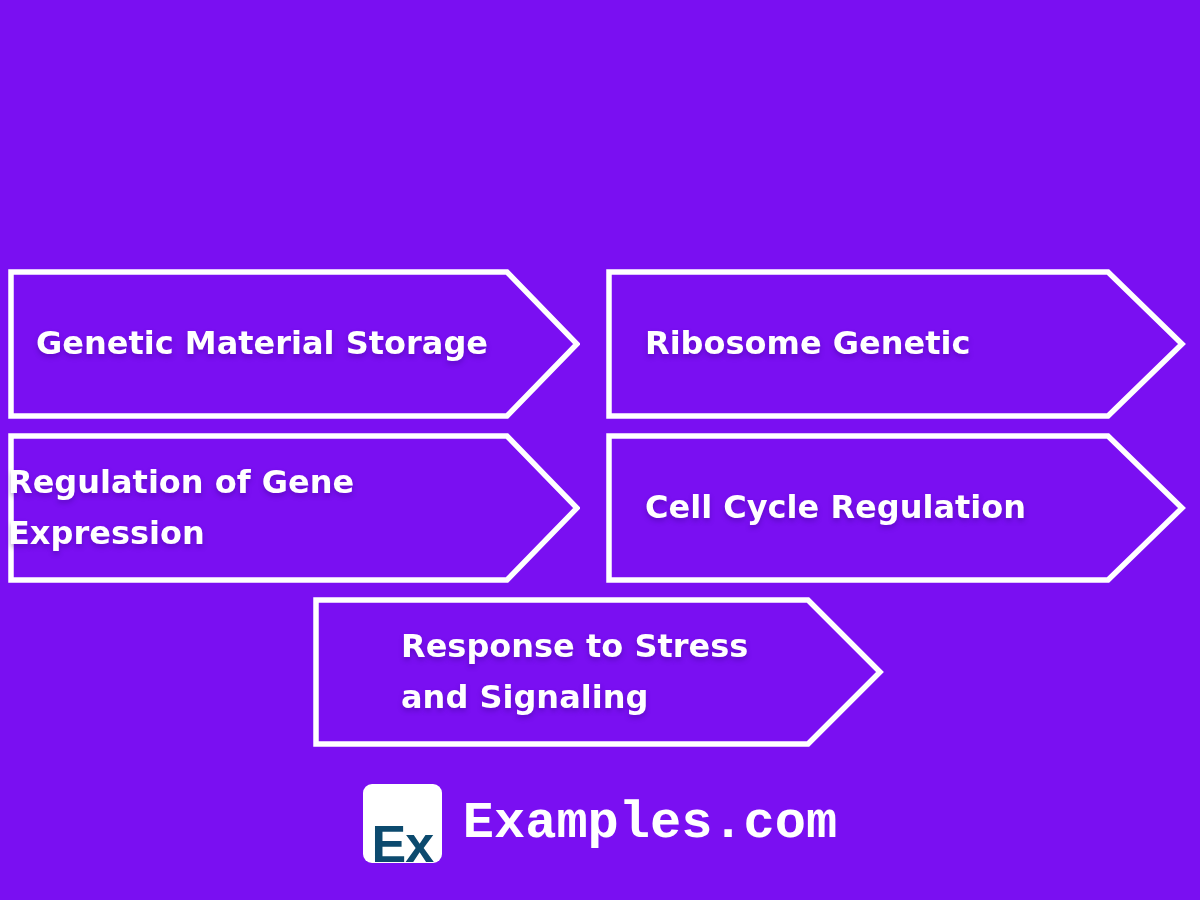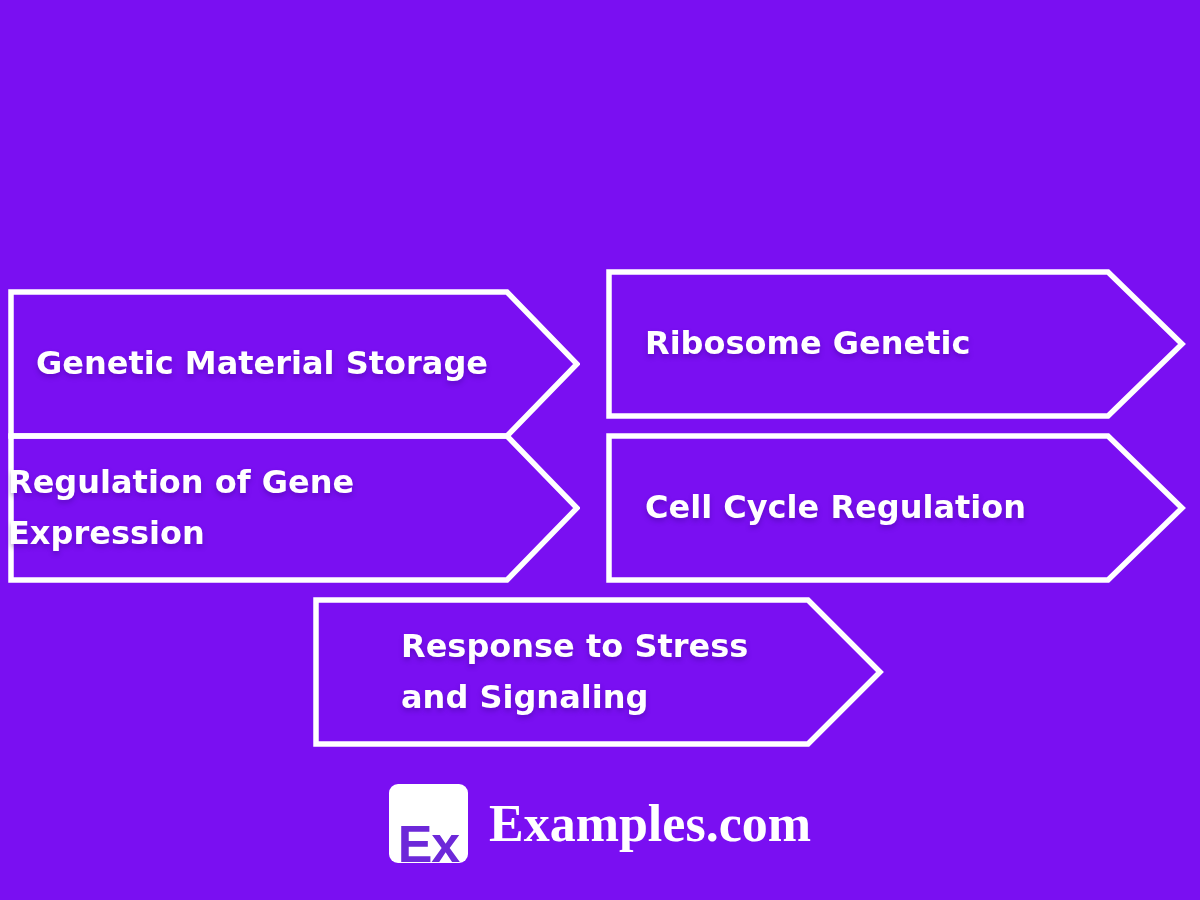--- a/index.html
+++ b/index.html
@@ -44,21 +44,21 @@
     display: flex;
     align-items: center;
     color: #ffffff;
     font-size: 32px;
     font-weight: bold;
     line-height: 1.6;
     text-shadow: 0 3px 5px rgba(50, 0, 120, 0.35);
   }
   .arrow-label span { display: block; }
 
-  .box-1 { left: 8px;   top: 269px; width: 572px; height: 150px; margin-top: 20px; }
+  .box-1 { left: 8px;   top: 269px; width: 572px; height: 150px; }
   .box-2 { left: 606px; top: 269px; width: 580px; height: 150px; }
   .box-3 { left: 8px;   top: 433px; width: 572px; height: 150px; }
   .box-4 { left: 606px; top: 433px; width: 580px; height: 150px; }
   .box-5 { left: 313px; top: 597px; width: 572px; height: 150px; }
 
   .box-1 .arrow-label { padding-left: 28px; }
   .box-2 .arrow-label { padding-left: 39px; }
   .box-3 .arrow-label { }
   .box-3 .arrow-label span { width: 380px; }
   .box-4 .arrow-label { padding-left: 39px; }
@@ -82,21 +82,21 @@
     border-radius: 9px;
     display: flex;
     align-items: center;
     justify-content: center;
     font-family: "Liberation Sans", sans-serif;
     font-weight: bold;
     font-size: 52px;
     letter-spacing: -1px;
   }
   .site-name {
-    font-family: Liberation Serif, serif;
+    font-family: Liberation Mono, monospace;
     font-weight: bold;
     font-size: 52px;
     color: #ffffff;
   }
 </style>
 </head>
 <body>
 
 <div class="canvas" style="background: rgb(122, 15, 242);">
 
@@ -141,18 +141,18 @@
     <svg width="580" height="150" viewBox="0 0 580 150">
       <polygon points="3,3 502,3 576,75 502,147 3,147" fill="none" stroke="#ffffff" stroke-width="5.5" stroke-linejoin="miter"></polygon>
     </svg>
     <div class="arrow-label">
         <span>Cell Cycle Regulation</span>
       </div>
   </div>
 
   <div class="footer">
     <div class="logo-box">
-      <span style="color: #6d28d9; margin-top: 40px;">Ex</span>
+      <span style="color: #0c4a6e; margin-top: 40px;">Ex</span>
     </div>
     <div class="site-name">Examples.com</div>
   </div>
 
 </div>
 
 </body></html>

